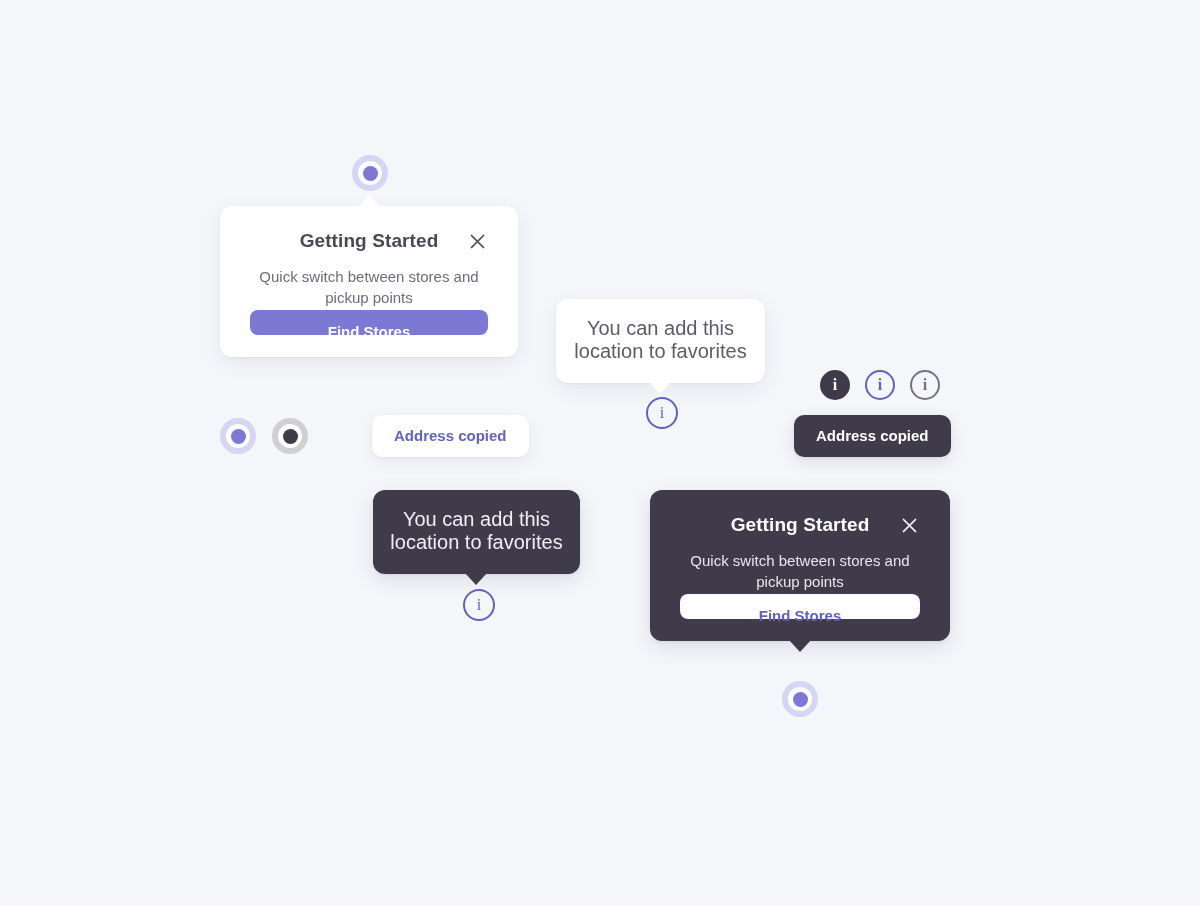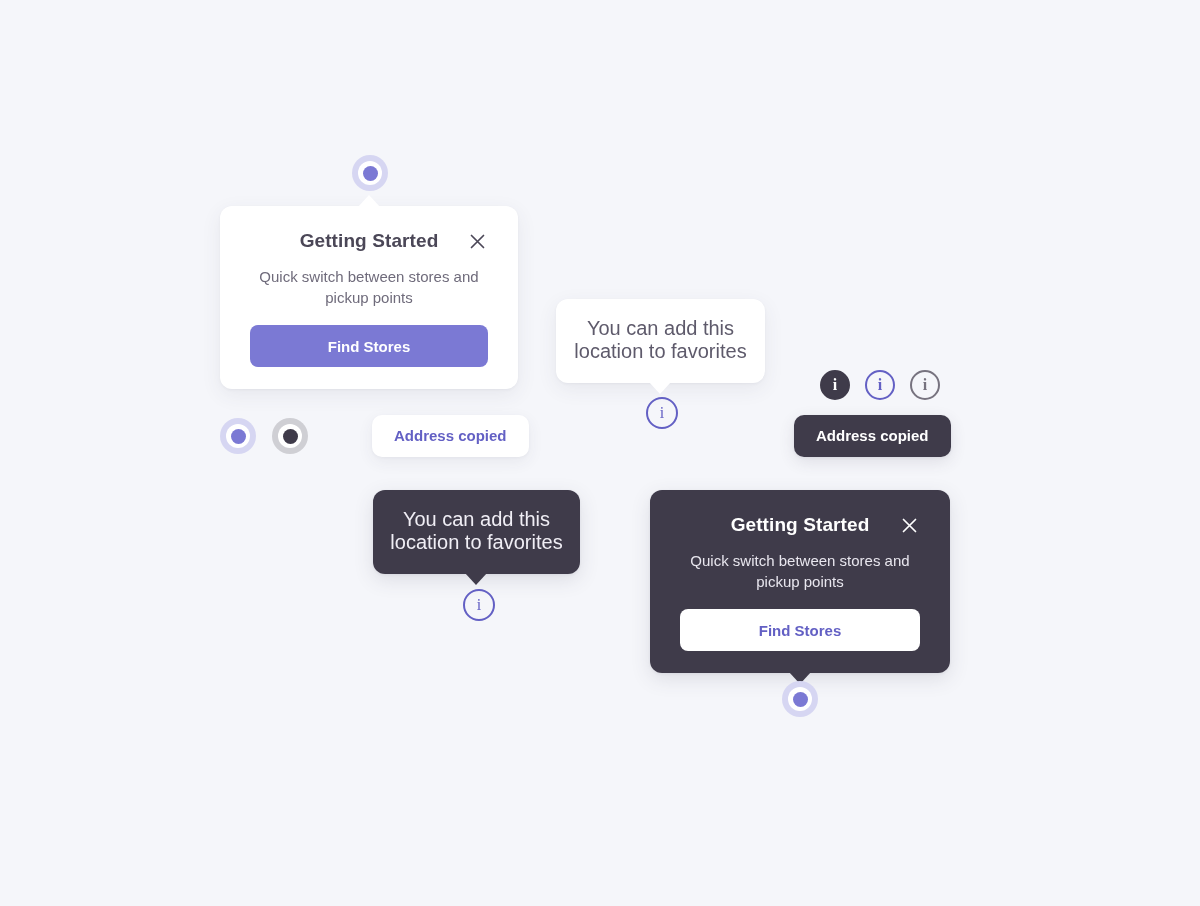--- a/index.html
+++ b/index.html
@@ -110,22 +110,22 @@
     line-height: 21px;
     text-align: center;
     margin-top: 10px;
   }
   .body-light { color: #6f6b7b; }
   .body-dark  { color: #e8e6ee; }
 
   .cta {
     display: block;
     width: 100%;
-    margin-top: 17px;
-    height: 42px;
+    margin-top: 2px;
+    height: 25px;
     line-height: 42px;
     border-radius: 8px;
     text-align: center;
     font-size: 15px;
     font-weight: bold;
     cursor: pointer;
     border: none;
     box-sizing: border-box;
     font-family: "Liberation Sans", sans-serif;
   }

